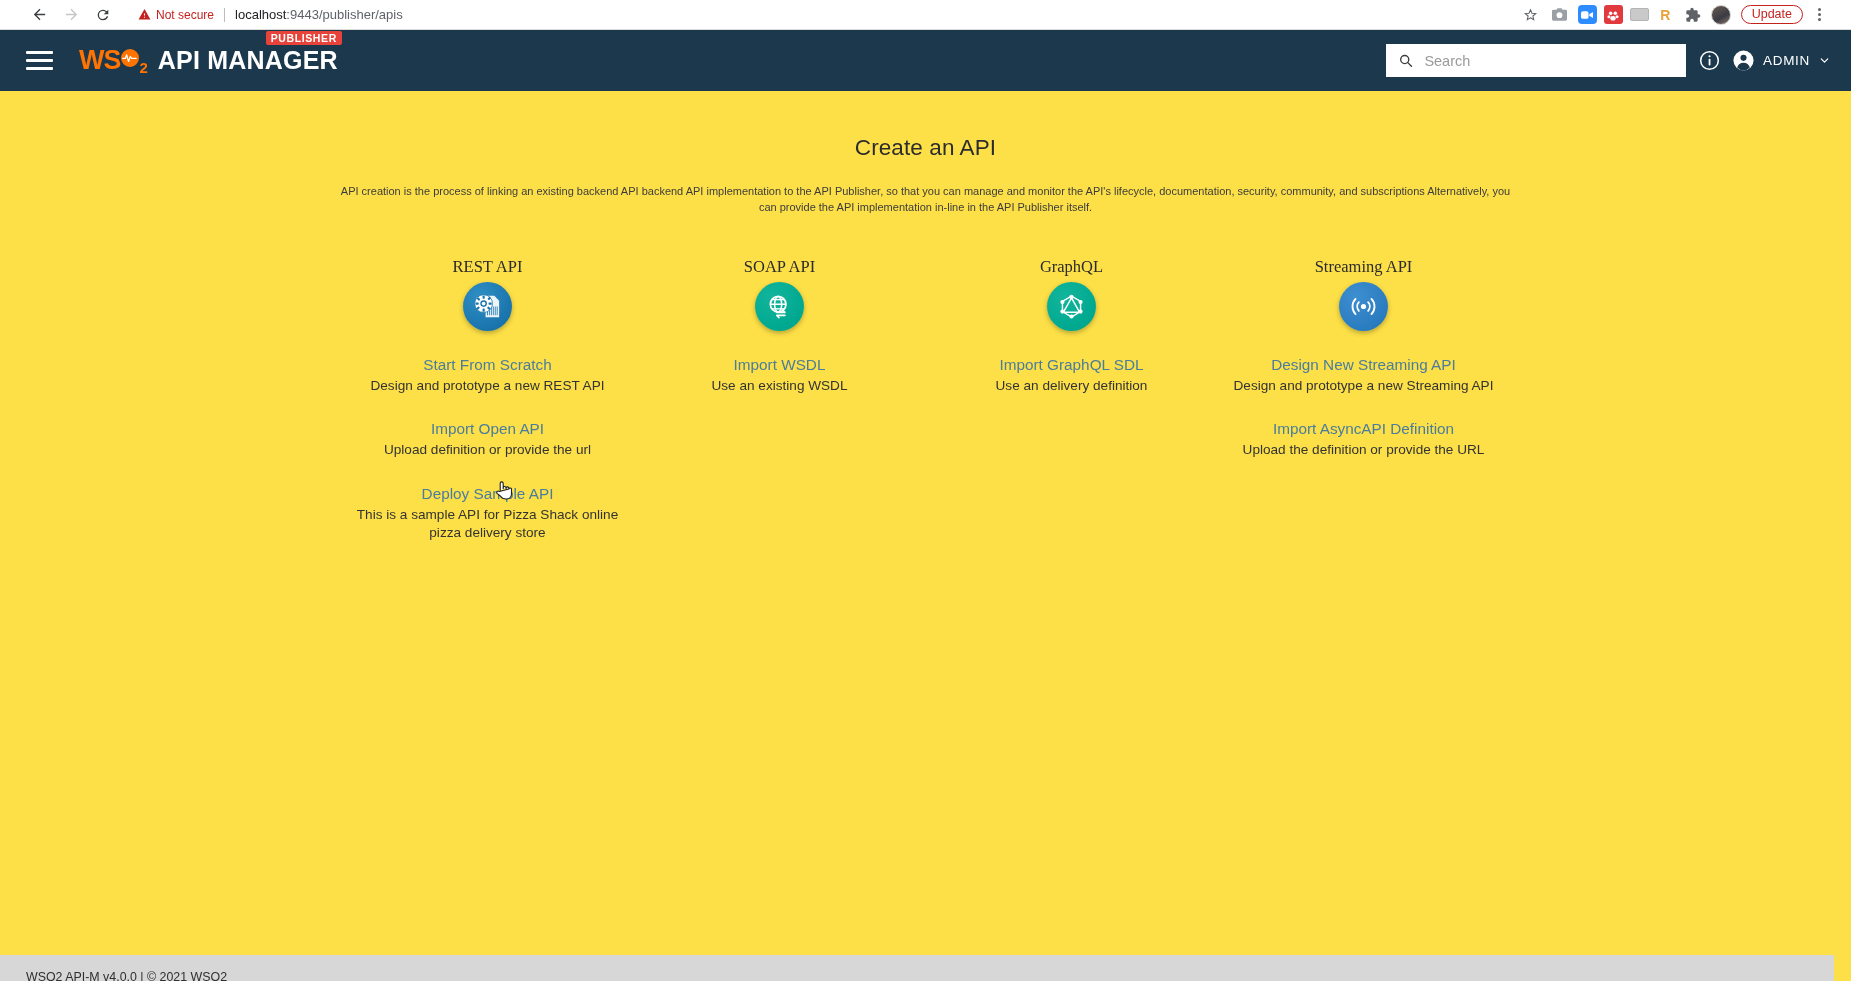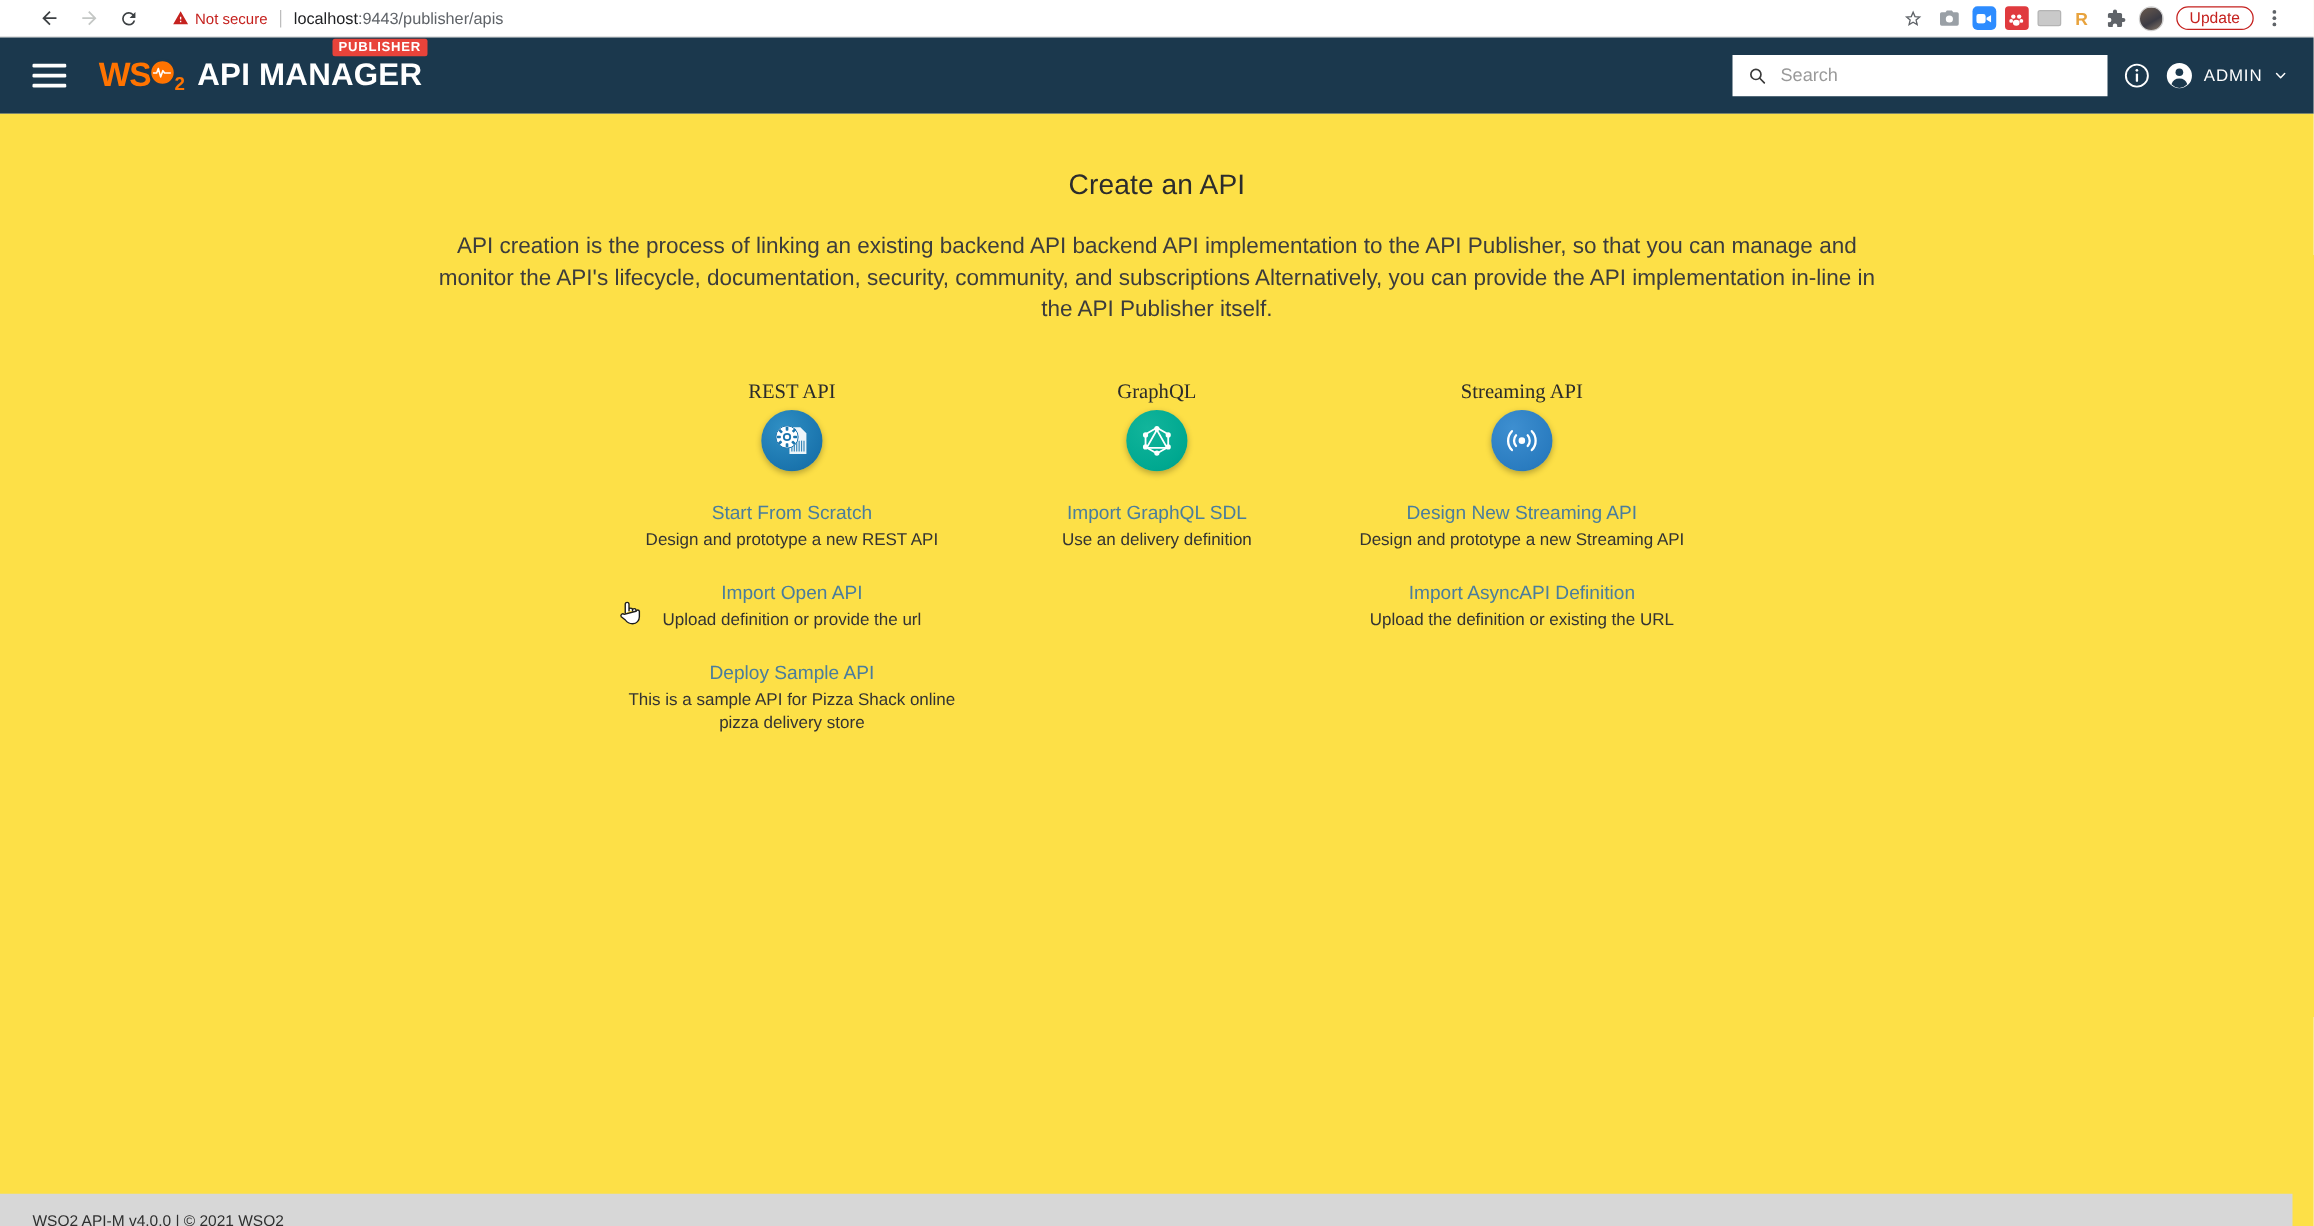--- a/index.html
+++ b/index.html
@@ -152,21 +152,21 @@
     text-align: center;
     font-size: 22.5px;
     color: #2c2c2c;
     font-weight: normal;
     letter-spacing: 0.1px;
   }
   .page-desc {
     max-width: 1170px;
     margin: 23px auto 0;
     text-align: center;
-    font-size: 18px;
+    font-size: 11px;
     line-height: 1.42;
     color: #3c3c3c;
   }
 
   .cards {
     display: flex;
     justify-content: center;
     margin-top: 42px;
     gap: 0;
   }
@@ -412,20 +412,38 @@
       <div class="opt">
         <a class="opt-link">Import Open API</a>
         <div class="opt-desc">Upload definition or provide the url</div>
       </div>
       <div class="opt">
         <a class="opt-link">Deploy Sample API</a>
         <div class="opt-desc">This is a sample API for Pizza Shack online pizza delivery store</div>
       </div>
     </div>
 
+    <div class="card">
+      <div class="card-title">SOAP API</div>
+      <div class="card-icon icon-soap">
+        <svg width="29" height="29" viewBox="0 0 32 32">
+          <circle cx="14.5" cy="13.5" r="8.6" fill="none" stroke="#ffffff" stroke-width="1.9"></circle>
+          <ellipse cx="14.5" cy="13.5" rx="3.9" ry="8.6" fill="none" stroke="#ffffff" stroke-width="1.7"></ellipse>
+          <line x1="5.9" y1="13.5" x2="23.1" y2="13.5" stroke="#ffffff" stroke-width="1.7"></line>
+          <line x1="7.4" y1="8.4" x2="21.6" y2="8.4" stroke="#ffffff" stroke-width="1.5"></line>
+          <line x1="7.4" y1="18.6" x2="21.6" y2="18.6" stroke="#ffffff" stroke-width="1.5"></line>
+          <path d="M13 22.5h9l-2.4-2.4M22 25.8h-9l2.4 2.4" fill="none" stroke="#ffffff" stroke-width="1.8" stroke-linecap="round" stroke-linejoin="round"></path>
+        </svg>
+      </div>
+
+      <div class="opt">
+        <a class="opt-link">Import WSDL</a>
+        <div class="opt-desc">Use an existing WSDL</div>
+      </div>
+    </div>
 
     <div class="card">
       <div class="card-title">GraphQL</div>
       <div class="card-icon icon-graphql">
         <svg width="29" height="29" viewBox="0 0 32 32">
           <g stroke="#ffffff" stroke-width="1.6" fill="none">
             <path d="M16 4.6 L26 10.3 L26 21.7 L16 27.4 L6 21.7 L6 10.3 Z"></path>
             <path d="M16 6.5 L25 22.4 L7 22.4 Z"></path>
           </g>
           <g fill="#ffffff">
@@ -458,21 +476,21 @@
           </g>
         </svg>
       </div>
 
       <div class="opt">
         <a class="opt-link">Design New Streaming API</a>
         <div class="opt-desc">Design and prototype a new Streaming API</div>
       </div>
       <div class="opt">
         <a class="opt-link">Import AsyncAPI Definition</a>
-        <div class="opt-desc">Upload the definition or existing the URL</div>
+        <div class="opt-desc">Upload the definition or provide the URL</div>
       </div>
     </div>
 
   </div>
 
   <svg class="cursor-hand" viewBox="0 0 20 22">
     <path d="M6.2 11.5V4.4a1.5 1.5 0 013 0v5.6m0-1.1a1.4 1.4 0 012.8 0v1.1m0-.7a1.4 1.4 0 012.8 0v1.3m0-.6a1.4 1.4 0 012.7 0v4.4c0 3-2.1 5.6-5.4 5.6-3 0-4.5-1-5.8-3L3 14.4a1.5 1.5 0 012.3-1.9z" fill="#ffffff" stroke="#1c1c1c" stroke-width="1.1" stroke-linejoin="round"></path>
   </svg>
 
   <div class="footer">

